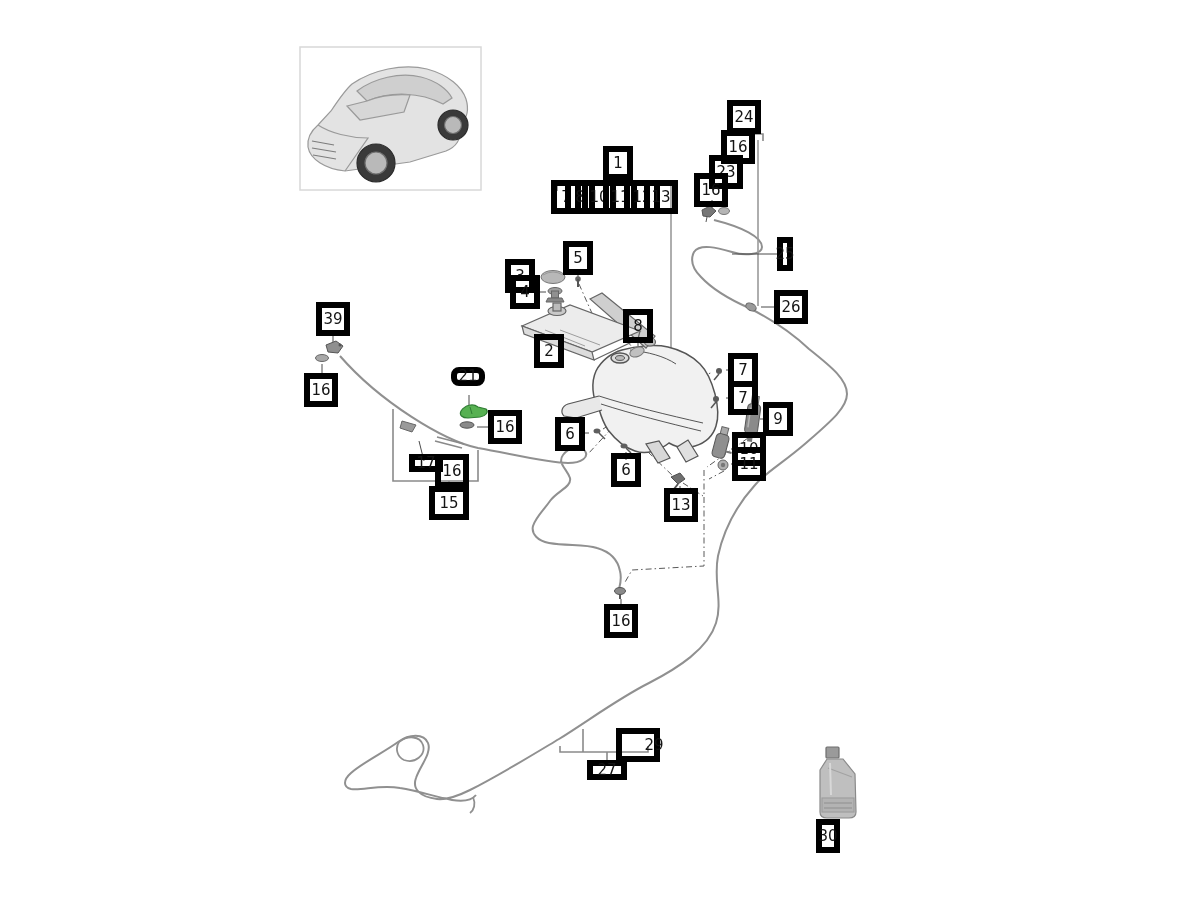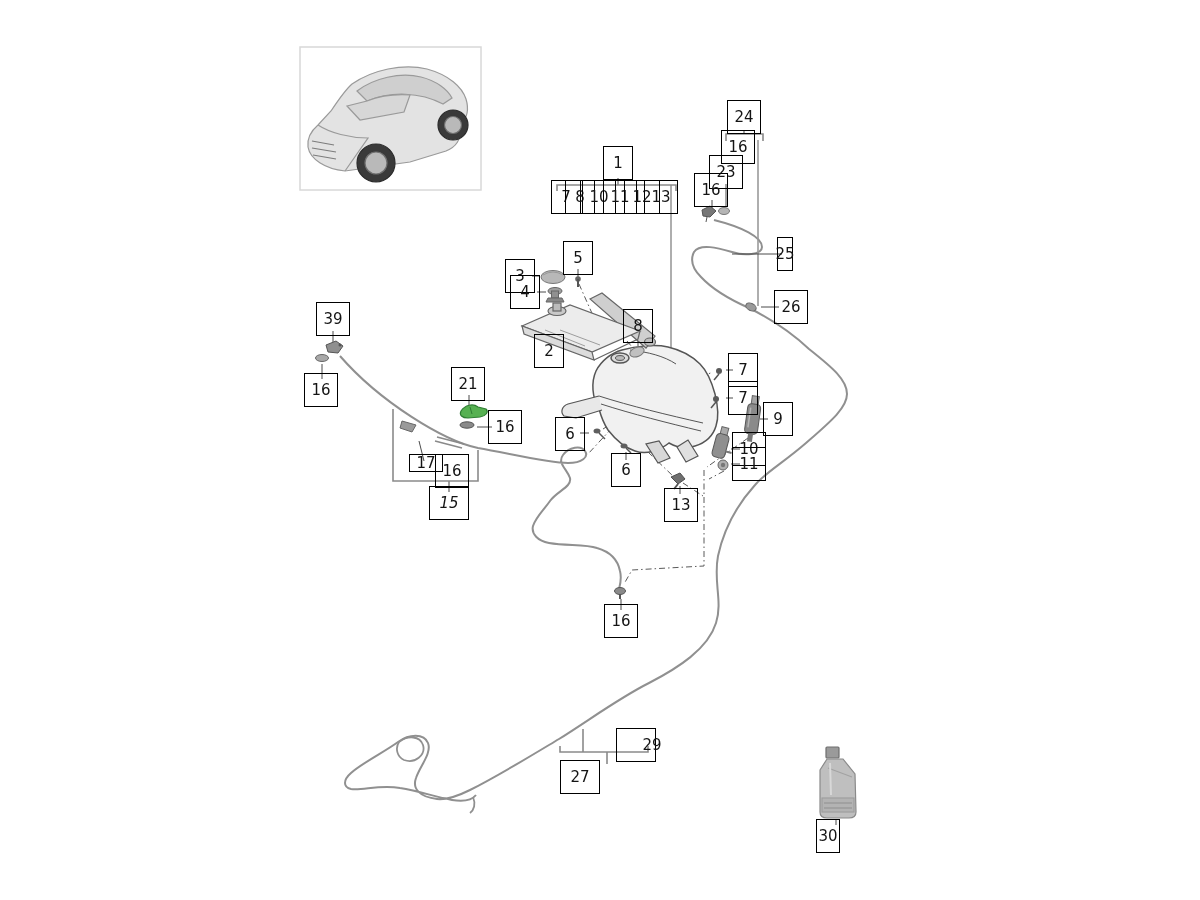--- a/index.html
+++ b/index.html
@@ -1,21 +1,21 @@
 <!DOCTYPE html>
 <html><head>
 <meta charset="utf-8">
 <style>
   html,body{margin:0;padding:0;background:#ffffff;}
   #stage{position:relative;width:1200px;height:900px;background:#fff;overflow:hidden;
          font-family:"DejaVu Sans","Liberation Sans",sans-serif;}
   #diagram{position:absolute;left:0;top:0;}
   #callouts{position:absolute;left:0;top:0;width:1200px;height:900px;pointer-events:none;}
   .callout{position:absolute;display:flex;align-items:center;justify-content:center;
-           border:1px solid #000000;background:transparent;color:#141414;
+           border:6px solid #000000;background:transparent;color:#141414;
            font-size:15px;line-height:1;box-sizing:border-box;pointer-events:auto;cursor:pointer;}
 </style>
 </head>
 <body>
 
 <div id="stage">
 
 <svg id="diagram" width="1200" height="900" viewBox="0 0 1200 900">
 
   <g>
@@ -221,32 +221,32 @@
       <div class="callout" style="left: 694px; top: 173px; width: 34px; height: 34px;">16</div>
       <div class="callout" style="left: 777px; top: 237px; width: 16px; height: 34px;">25</div>
       <div class="callout" style="left: 774px; top: 290px; width: 34px; height: 34px;">26</div>
       <div class="callout" style="left: 563px; top: 241px; width: 30px; height: 34px;">5</div>
       <div class="callout" style="left: 505px; top: 259px; width: 30px; height: 34px;">3</div>
       <div class="callout" style="left: 510px; top: 275px; width: 30px; height: 34px;">4</div>
       <div class="callout" style="left: 534px; top: 334px; width: 30px; height: 34px;">2</div>
       <div class="callout" style="left: 623px; top: 309px; width: 30px; height: 34px;">8</div>
       <div class="callout" style="left: 316px; top: 302px; width: 34px; height: 34px;">39</div>
       <div class="callout" style="left: 304px; top: 373px; width: 34px; height: 34px;">16</div>
-      <div class="callout" style="left: 451px; top: 367px; width: 34px; height: 34px;">21</div>
+      <div class="callout" style="left: 451px; top: 367px; width: 34px; height: 19px; border-radius: 8px;">21</div>
       <div class="callout" style="left: 488px; top: 410px; width: 34px; height: 34px;">16</div>
       <div class="callout" style="left: 728px; top: 353px; width: 30px; height: 34px;">7</div>
       <div class="callout" style="left: 728px; top: 381px; width: 30px; height: 34px;">7</div>
       <div class="callout" style="left: 763px; top: 402px; width: 30px; height: 34px;">9</div>
       <div class="callout" style="left: 555px; top: 417px; width: 30px; height: 34px;">6</div>
       <div class="callout" style="left: 732px; top: 432px; width: 34px; height: 34px;">10</div>
       <div class="callout" style="left: 732px; top: 447px; width: 34px; height: 34px;">11</div>
       <div class="callout" style="left: 611px; top: 453px; width: 30px; height: 34px;">6</div>
       <div class="callout" style="left: 664px; top: 488px; width: 34px; height: 34px;">13</div>
       <div class="callout" style="left: 409px; top: 454px; width: 34px; height: 18px;">17</div>
       <div class="callout" style="left: 435px; top: 454px; width: 34px; height: 34px;">16</div>
-      <div class="callout" style="left: 429px; top: 486px; width: 40px; height: 34px; font-style: italic;">15</div>
+      <div class="callout" style="left: 429px; top: 486px; width: 40px; height: 34px;">15</div>
       <div class="callout" style="left: 604px; top: 604px; width: 34px; height: 34px;">16</div>
       <div class="callout" style="left: 616px; top: 728px; width: 40px; height: 34px; padding-left: 32px;">29</div>
-      <div class="callout" style="left: 560px; top: 760px; width: 40px; height: 34px;">27</div>
+      <div class="callout" style="left: 587px; top: 760px; width: 40px; height: 20px;">27</div>
       <div class="callout" style="left: 816px; top: 819px; width: 24px; height: 34px;">30</div>
     </div>
 
 </div>
 
 </body></html>

